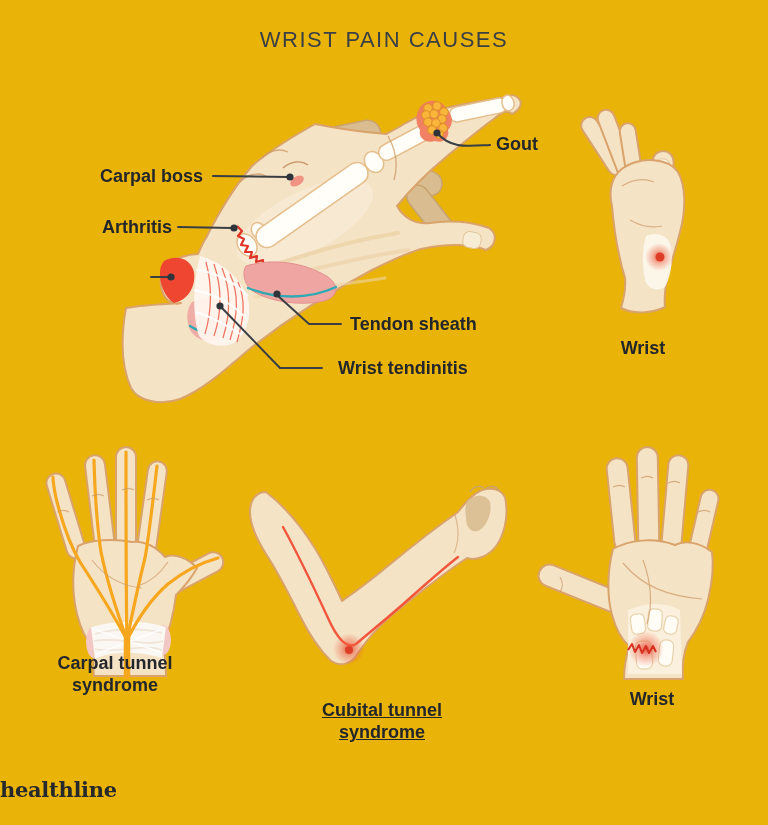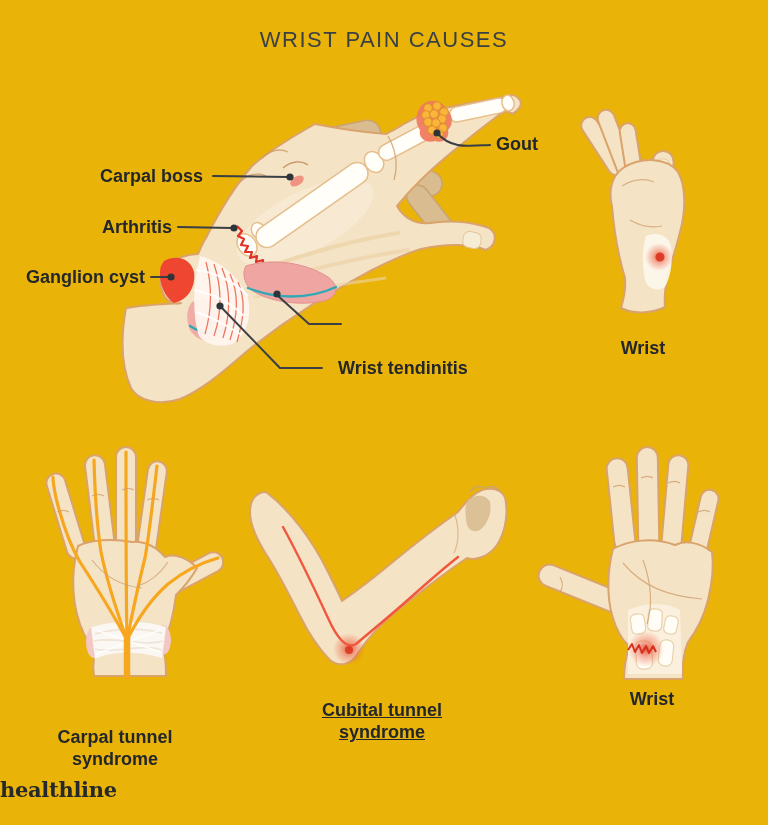--- a/index.html
+++ b/index.html
@@ -278,27 +278,27 @@
         <path d="M 668,483 C 672,481 677,481 680,483"></path>
         <path d="M 698,512 C 702,510 707,510 710,512"></path>
         <path d="M 560,577 C 563,582 563,588 560,592"></path>
       </g>
     </g>
   </svg>
 
   <div class="callout" style="left:496px;top:133px;">Gout</div>
   <div class="callout" style="right:565px;top:165px;">Carpal boss</div>
   <div class="callout" style="right:596px;top:216px;">Arthritis</div>
-  <div class="callout" style="right:623px;top:266px;">Ganglion cyst</div>
+  <div class="callout" style="left:350px;top:313px;">Tendon sheath</div>
   <div class="callout" style="left:338px;top:357px;">Wrist tendinitis</div>
 
   <div class="cond-label" style="left:558px;top:337px;">
     <div>Wrist</div>
   </div>
-  <div class="cond-label" style="left:30px;top:726px;">
+  <div class="cond-label" style="left:30px;top:652px;">
     <div>Carpal tunnel</div>
     <div>syndrome</div>
   </div>
   <div class="cond-label" style="left:297px;top:699px;text-decoration:underline;">
     <div>Cubital tunnel</div>
     <div>syndrome</div>
   </div>
   <div class="cond-label" style="left:567px;top:688px;">
     <div>Wrist</div>
   </div>

